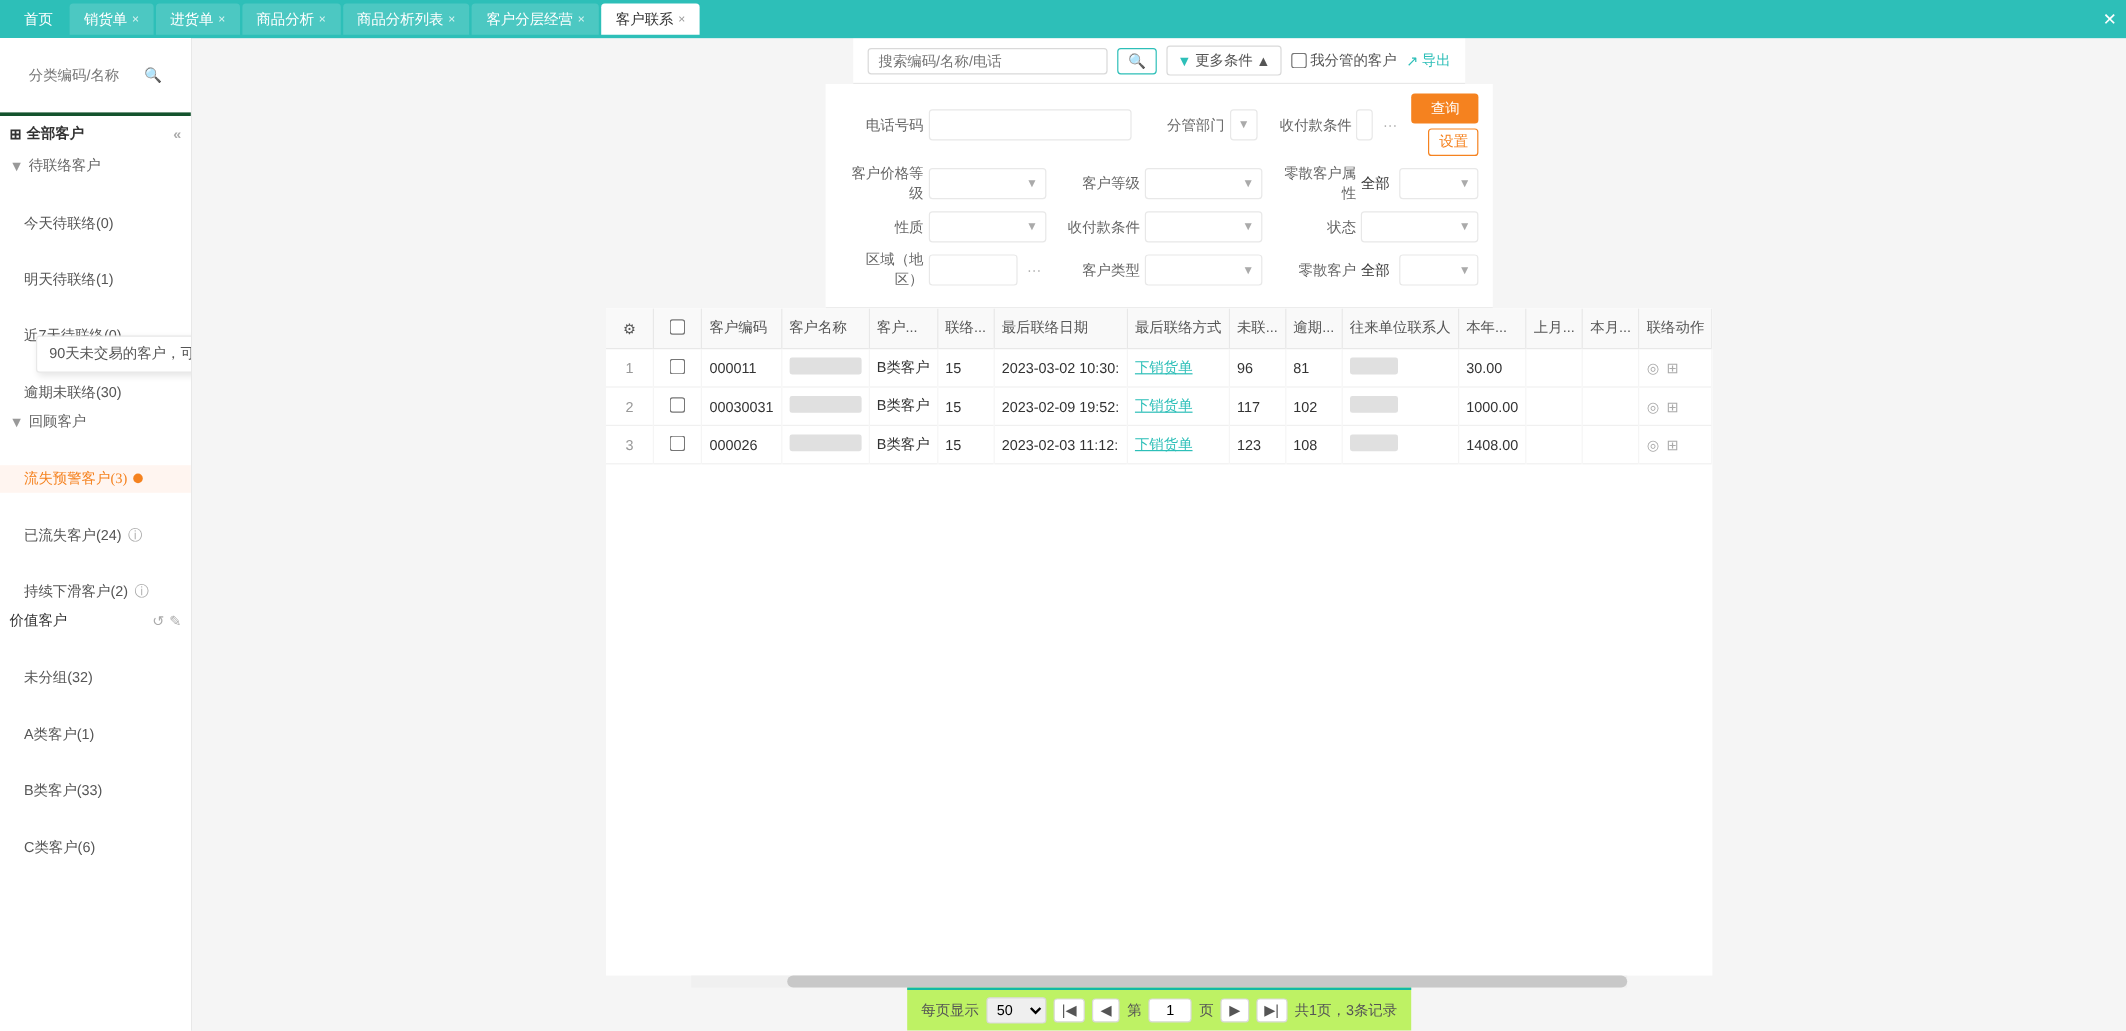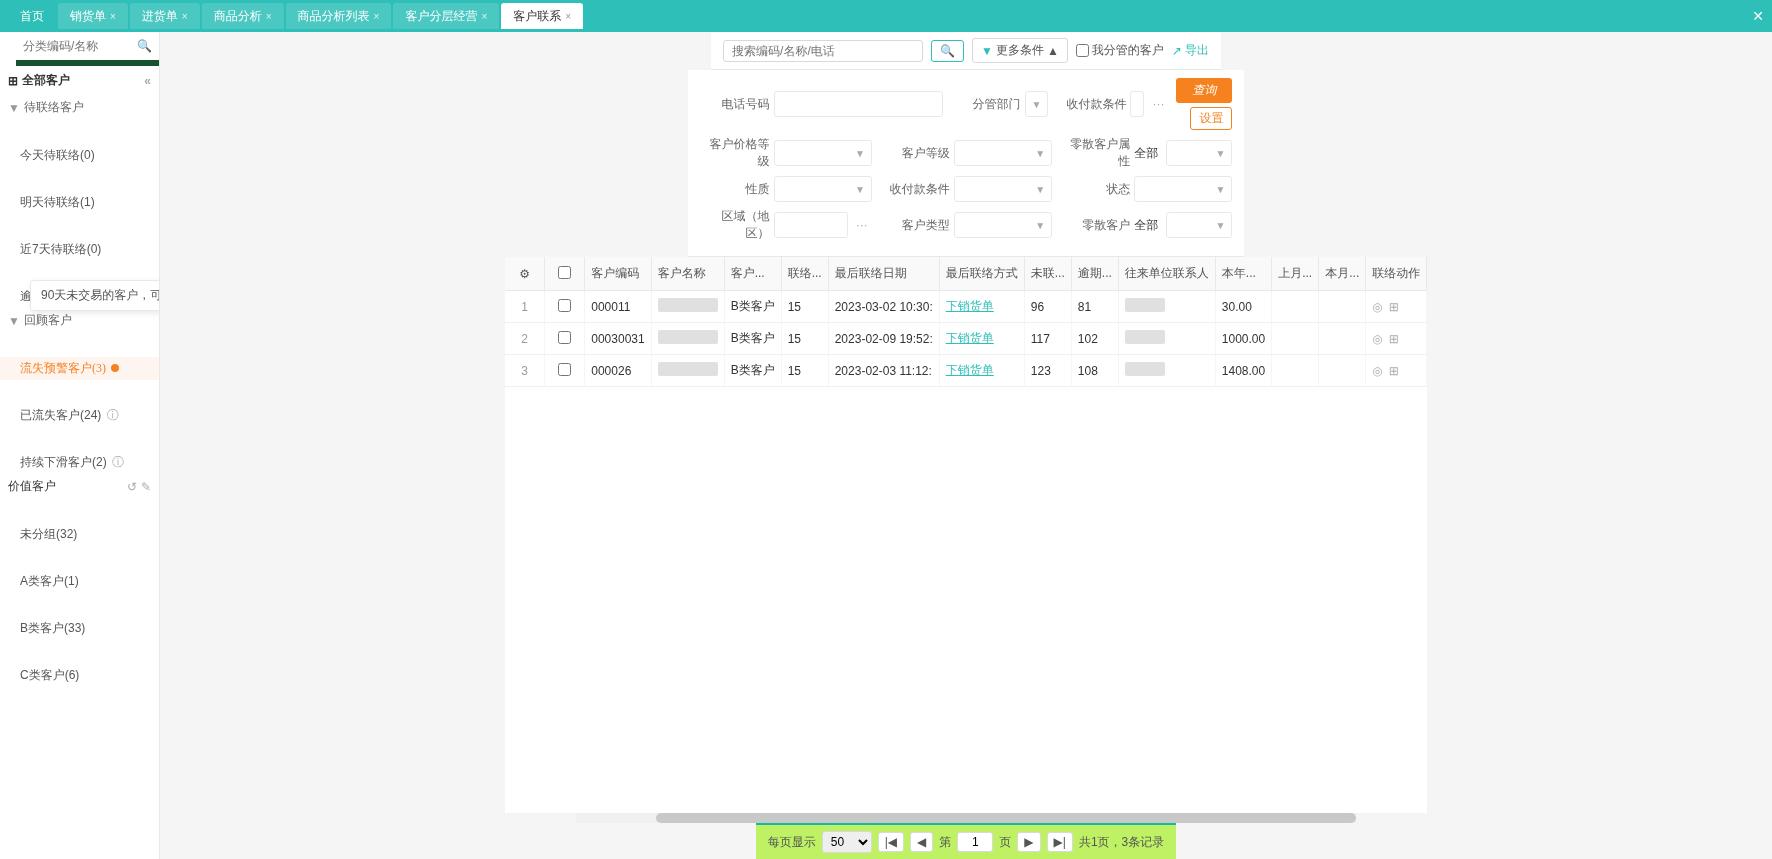--- a/index.html
+++ b/index.html
@@ -51,24 +51,23 @@
     
     .sidebar {
       width: 160px;
       background: #fff;
       border-right: 1px solid #e8e8e8;
       overflow-y: auto;
       flex-shrink: 0;
     }
     .sidebar-search {
       display: flex; align-items: center;
-      padding: 7px;
-      border-bottom: 6px solid #14532d;
+      padding: 24px;
+      border-bottom: 3px solid #14532d;
       gap: 4px;
-      margin-left: 16px;
     }
     .sidebar-search input {
       border: none; outline: none; font-size: 12px; width: 100%;
       color: #999;
     }
     .sidebar-header {
       display: flex; align-items: center; justify-content: space-between;
       padding: 6px 8px;
       font-weight: bold;
       color: #333;
@@ -179,21 +178,21 @@
       display: flex; align-items: center; justify-content: space-between;
       background: #fff; cursor: pointer;
     }
     .filter-select-text { color: #ccc; }
     .chevron-icon { color: #aaa; font-size: 10px; }
     .dots-btn { color: #aaa; cursor: pointer; padding: 0 4px; }
 
     .query-btn {
       background: #f5821f; color: #fff;
       border: none; border-radius: 3px;
-      padding: 4px 16px; cursor: pointer; font-size: 12px; font-style: italic;
+      padding: 4px 16px; cursor: pointer; font-size: 12px;
     }
     .settings-btn {
       display: block; background: #fff; color: #f5821f;
       border: 1px solid #f5821f; border-radius: 3px;
       padding: 2px 8px; cursor: pointer; font-size: 12px;
       margin-top: 4px;
     }
     .btn-group {
       display: flex; flex-direction: column; align-items: flex-end;
       margin-left: auto;

